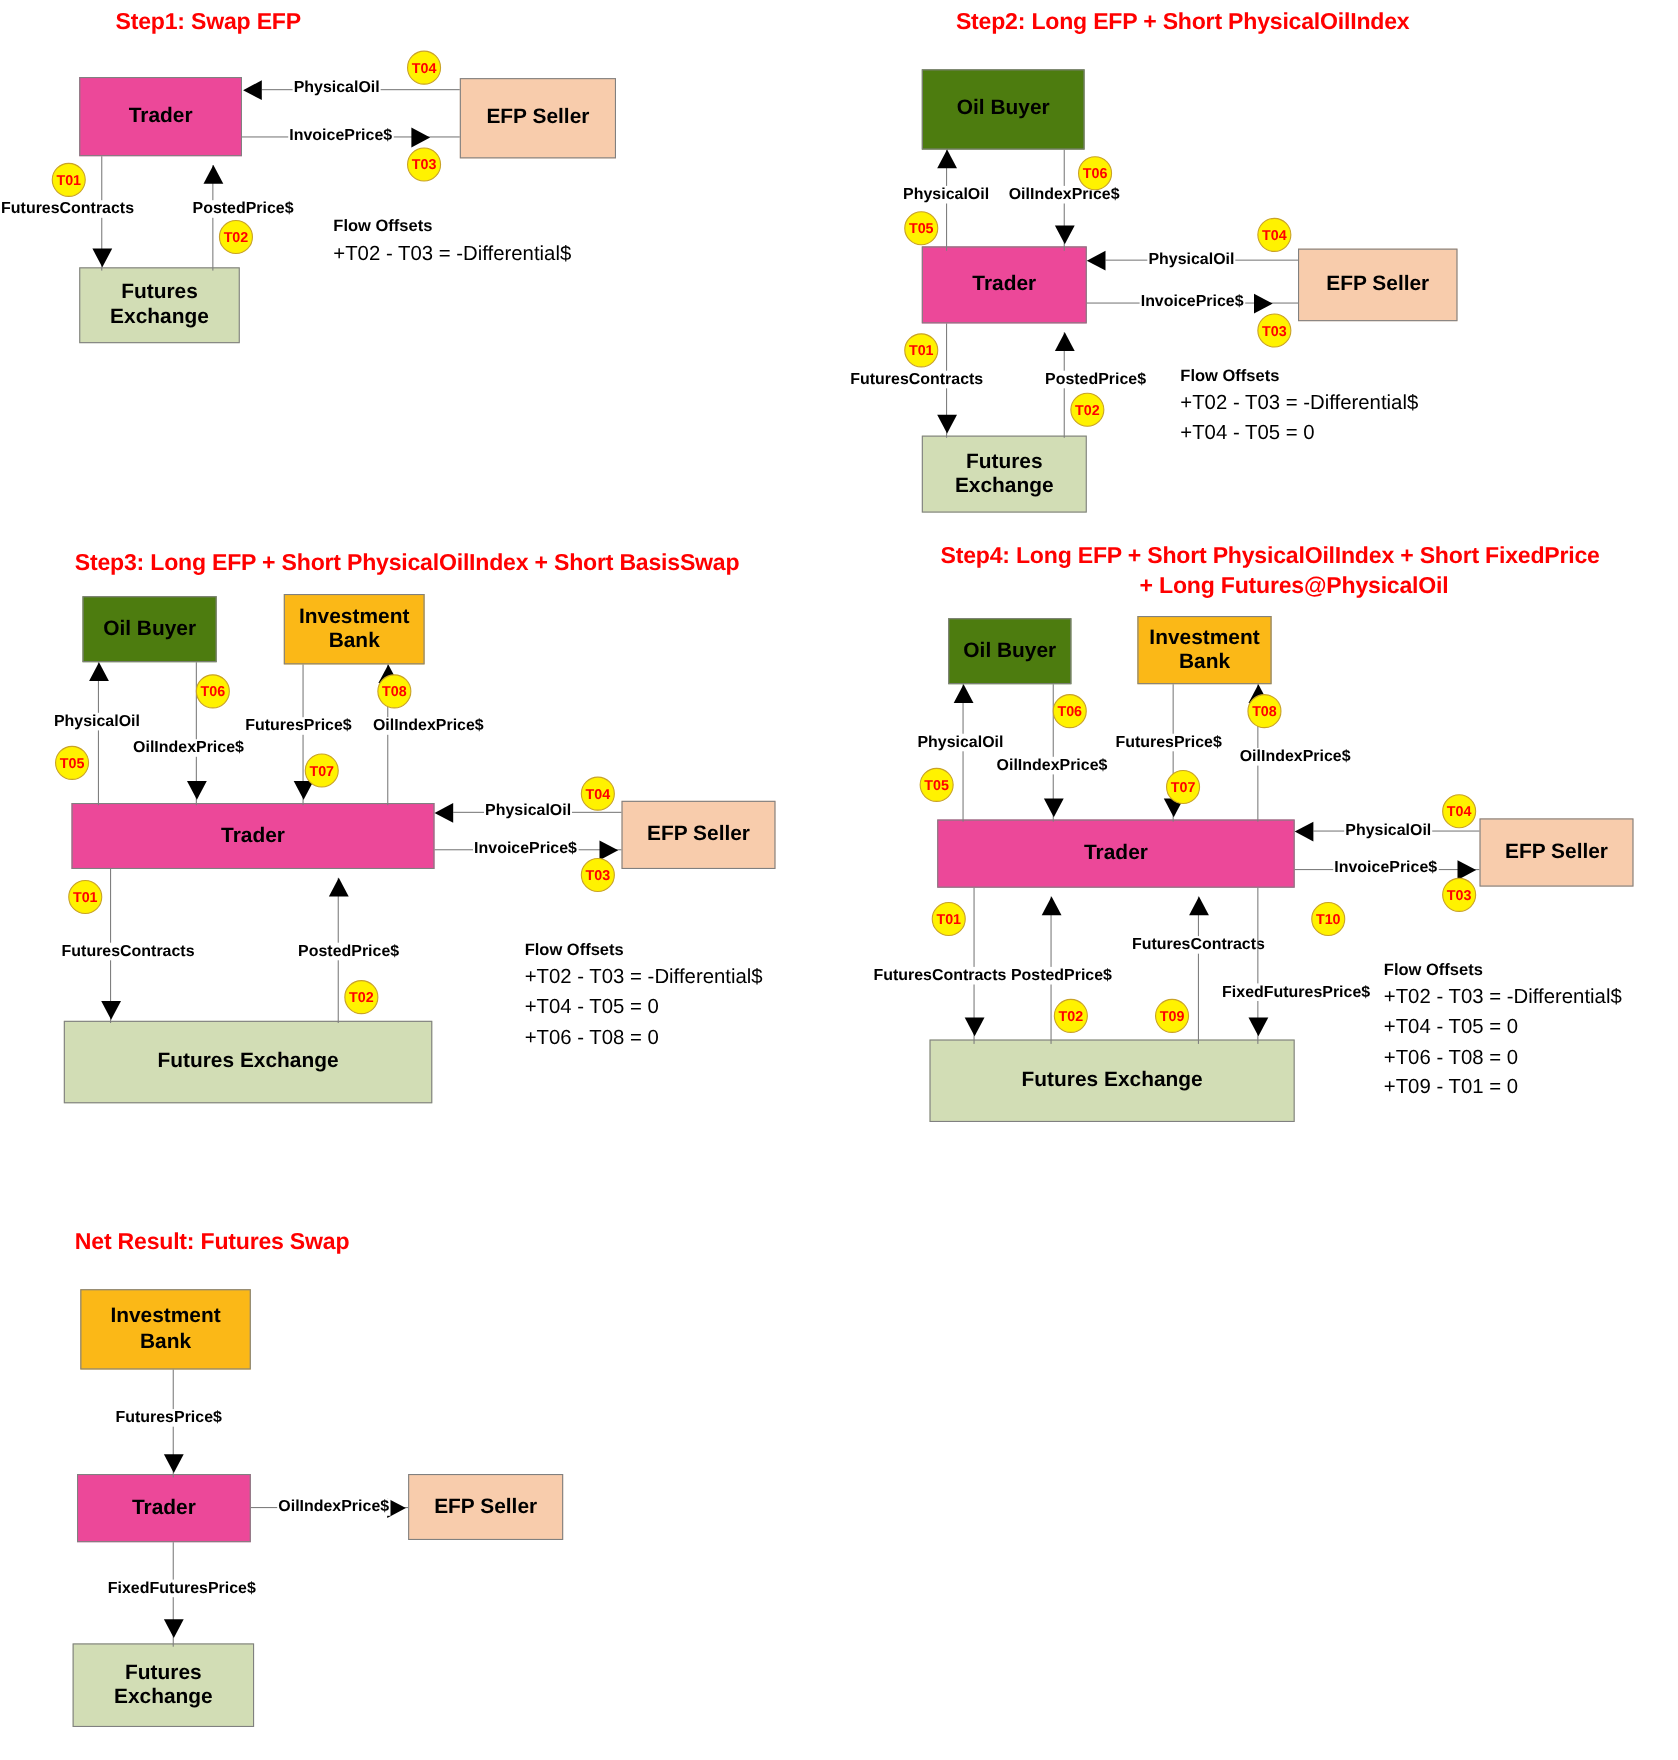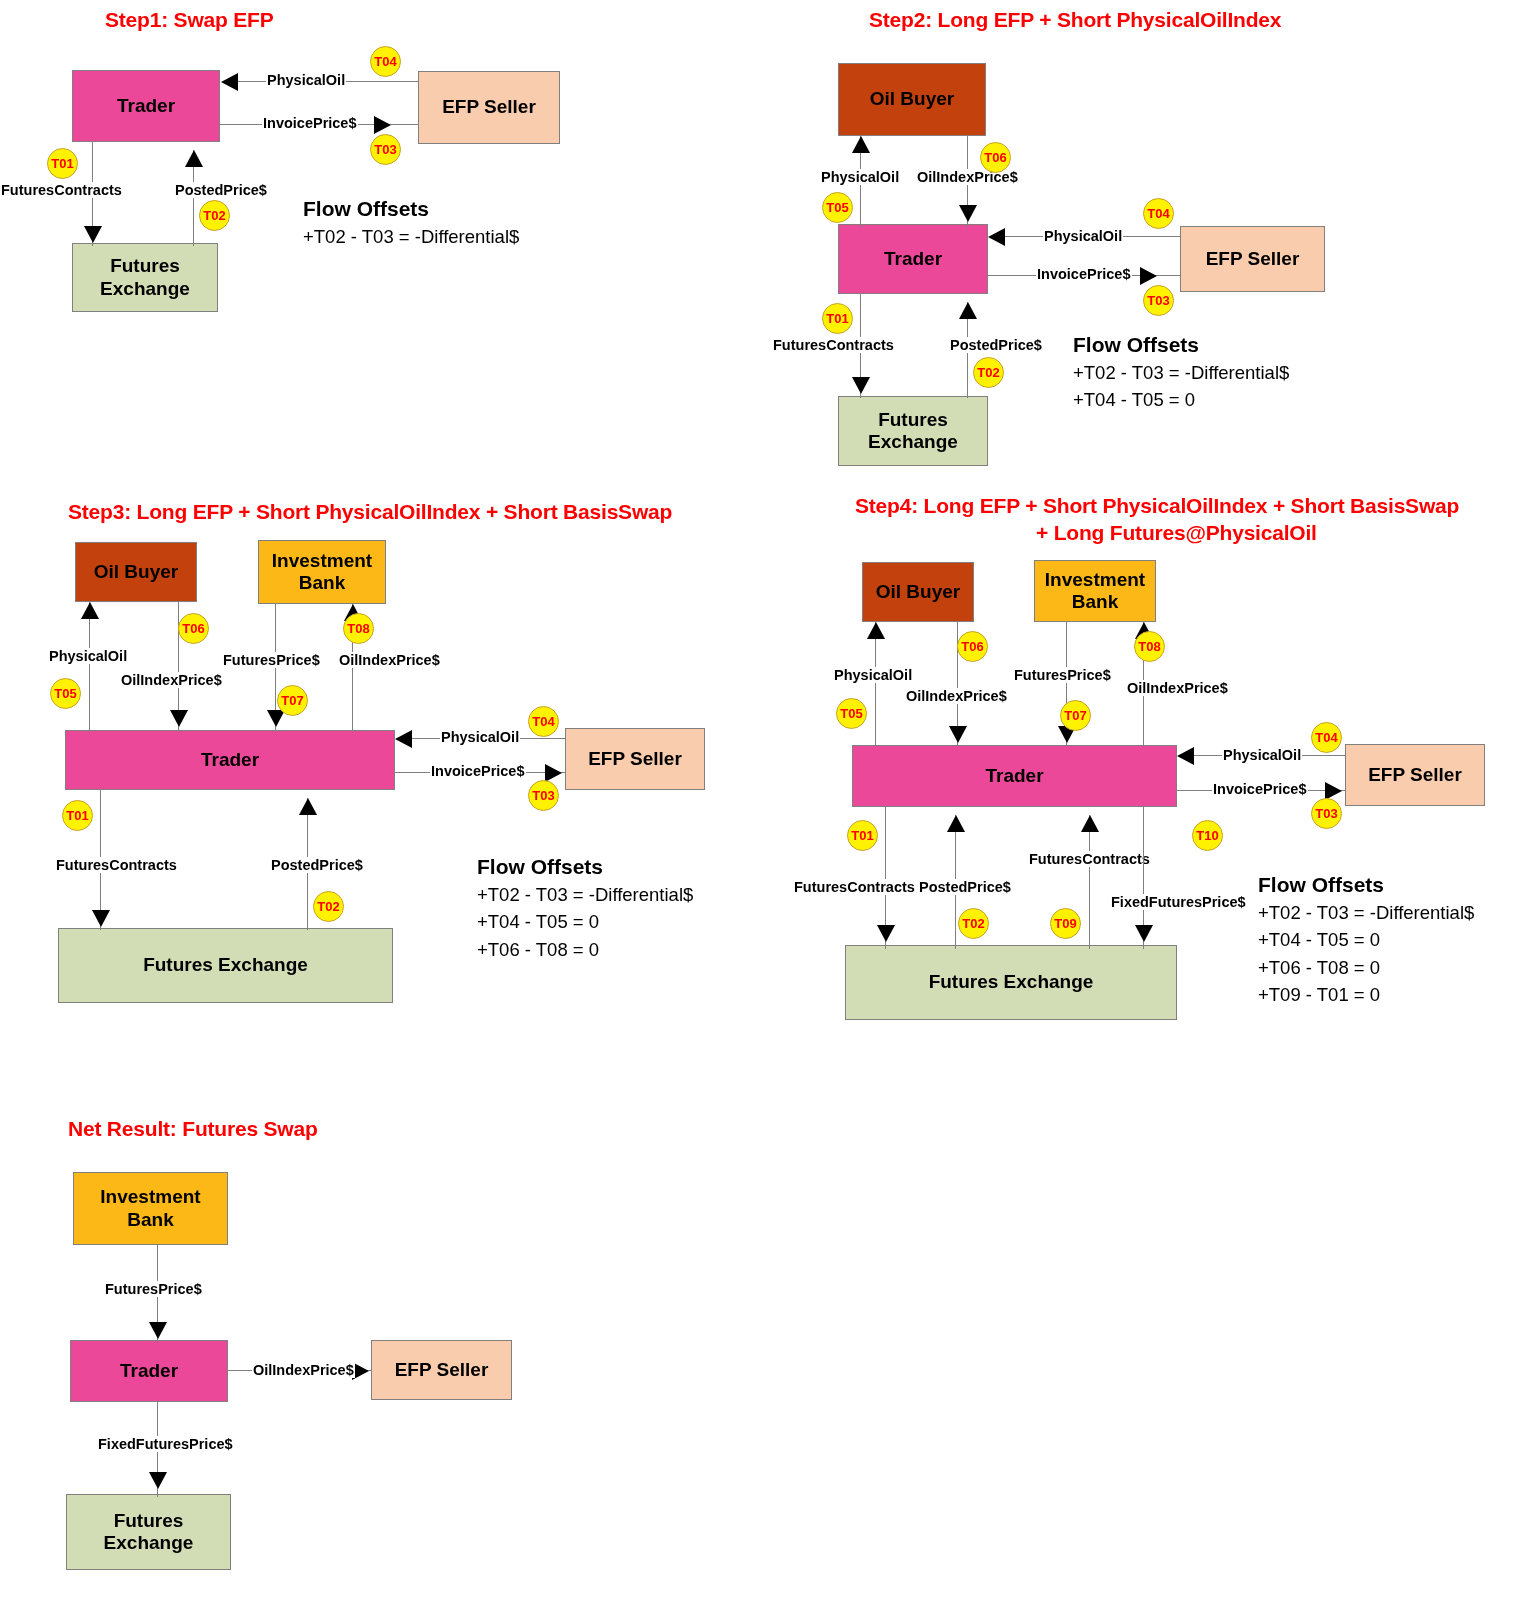--- a/index.html
+++ b/index.html
@@ -5,21 +5,21 @@
   html,body{margin:0;padding:0;background:#fff;}
   body{width:1525px;height:1600px;position:relative;
        font-family:"Liberation Sans",sans-serif;color:#000;}
   .panel{position:absolute;}
   .ttl{position:absolute;color:#FF0000;font-weight:bold;font-size:21px;
        white-space:nowrap;letter-spacing:-0.2px;}
   .box{position:absolute;box-sizing:border-box;border:1.4px solid #808080;
        display:flex;align-items:center;justify-content:center;text-align:center;
        font-weight:bold;font-size:19px;line-height:1.18;color:#000;}
   .box.blue{background:#ec4899;}
-  .box.green{background:#c2410c;}
+  .box.green{background:#4d7c0f;}
   .box.olive{background:#D2DDB5;}
   .box.peach{background:#F8CCAC;}
   .box.amber{background:#FBB817;}
   .ln{position:absolute;background:#7F7F7F;}
   .vln{width:1.4px;}
   .hln{height:1.4px;}
   .ar{position:absolute;width:0;height:0;}
   .ar.dn{border-left:9px solid transparent;border-right:9px solid transparent;
          border-top:17px solid #000;}
   .ar.up{border-left:9px solid transparent;border-right:9px solid transparent;
@@ -28,21 +28,21 @@
          border-left:17px solid #000;}
   .ar.lf{border-top:9px solid transparent;border-bottom:9px solid transparent;
          border-right:17px solid #000;}
   .lbl{position:absolute;font-size:14.5px;font-weight:bold;white-space:nowrap;
        background:#fff;padding:0 1px;color:#000;}
   .tag{position:absolute;width:29px;height:29px;border-radius:50%;
        background:#FFF200;border:1.2px solid #C9A227;color:#FF0000;
        font-size:13px;font-weight:bold;display:flex;align-items:center;
        justify-content:center;}
   .fo{position:absolute;}
-  .fo-h{font-size:21px;font-weight:bold;white-space:nowrap;margin-bottom:2px;}
+  .fo-h{font-size:15px;font-weight:bold;white-space:nowrap;margin-bottom:2px;}
   .fo-l{font-size:18.5px;white-space:nowrap;line-height:1.48;}
 </style>
 </head>
 <body>
 
 <div class="panel">
   <div class="ttl" style="left:105px;top:8px;">Step1: Swap EFP</div>
 
   <div class="box blue" style="left:72px;top:70px;width:148px;height:72px;">Trader</div>
   <div class="box olive" style="left:72px;top:243px;width:146px;height:69px;white-space:pre-line;">Futures
@@ -173,21 +173,21 @@
 
   <div class="fo" style="left:477px;top:855px;">
     <div class="fo-h">Flow Offsets</div>
     <div class="fo-l">+T02 - T03 = -Differential$</div>
     <div class="fo-l">+T04 - T05 = 0</div>
     <div class="fo-l">+T06 - T08 = 0</div>
   </div>
 </div>
 
 <div class="panel">
-  <div class="ttl" style="left:855px;top:494px;">Step4: Long EFP + Short PhysicalOilIndex + Short BasisSwap</div>
+  <div class="ttl" style="left:855px;top:494px;">Step4: Long EFP + Short PhysicalOilIndex + Short FixedPrice</div>
   <div class="ttl" style="left:1036px;top:521px;">+ Long Futures@PhysicalOil</div>
 
   <div class="box green" style="left:862px;top:562px;width:112px;height:60px;">Oil Buyer</div>
   <div class="box amber" style="left:1034px;top:560px;width:122px;height:62px;white-space:pre-line;">Investment
 Bank</div>
   <div class="box blue" style="left:852px;top:745px;width:325px;height:62px;">Trader</div>
   <div class="box olive" style="left:845px;top:945px;width:332px;height:75px;">Futures Exchange</div>
   <div class="box peach" style="left:1345px;top:744px;width:140px;height:62px;">EFP Seller</div>
 
   <div class="ln vln" style="left:875px;top:622px;height:125px;"></div>

